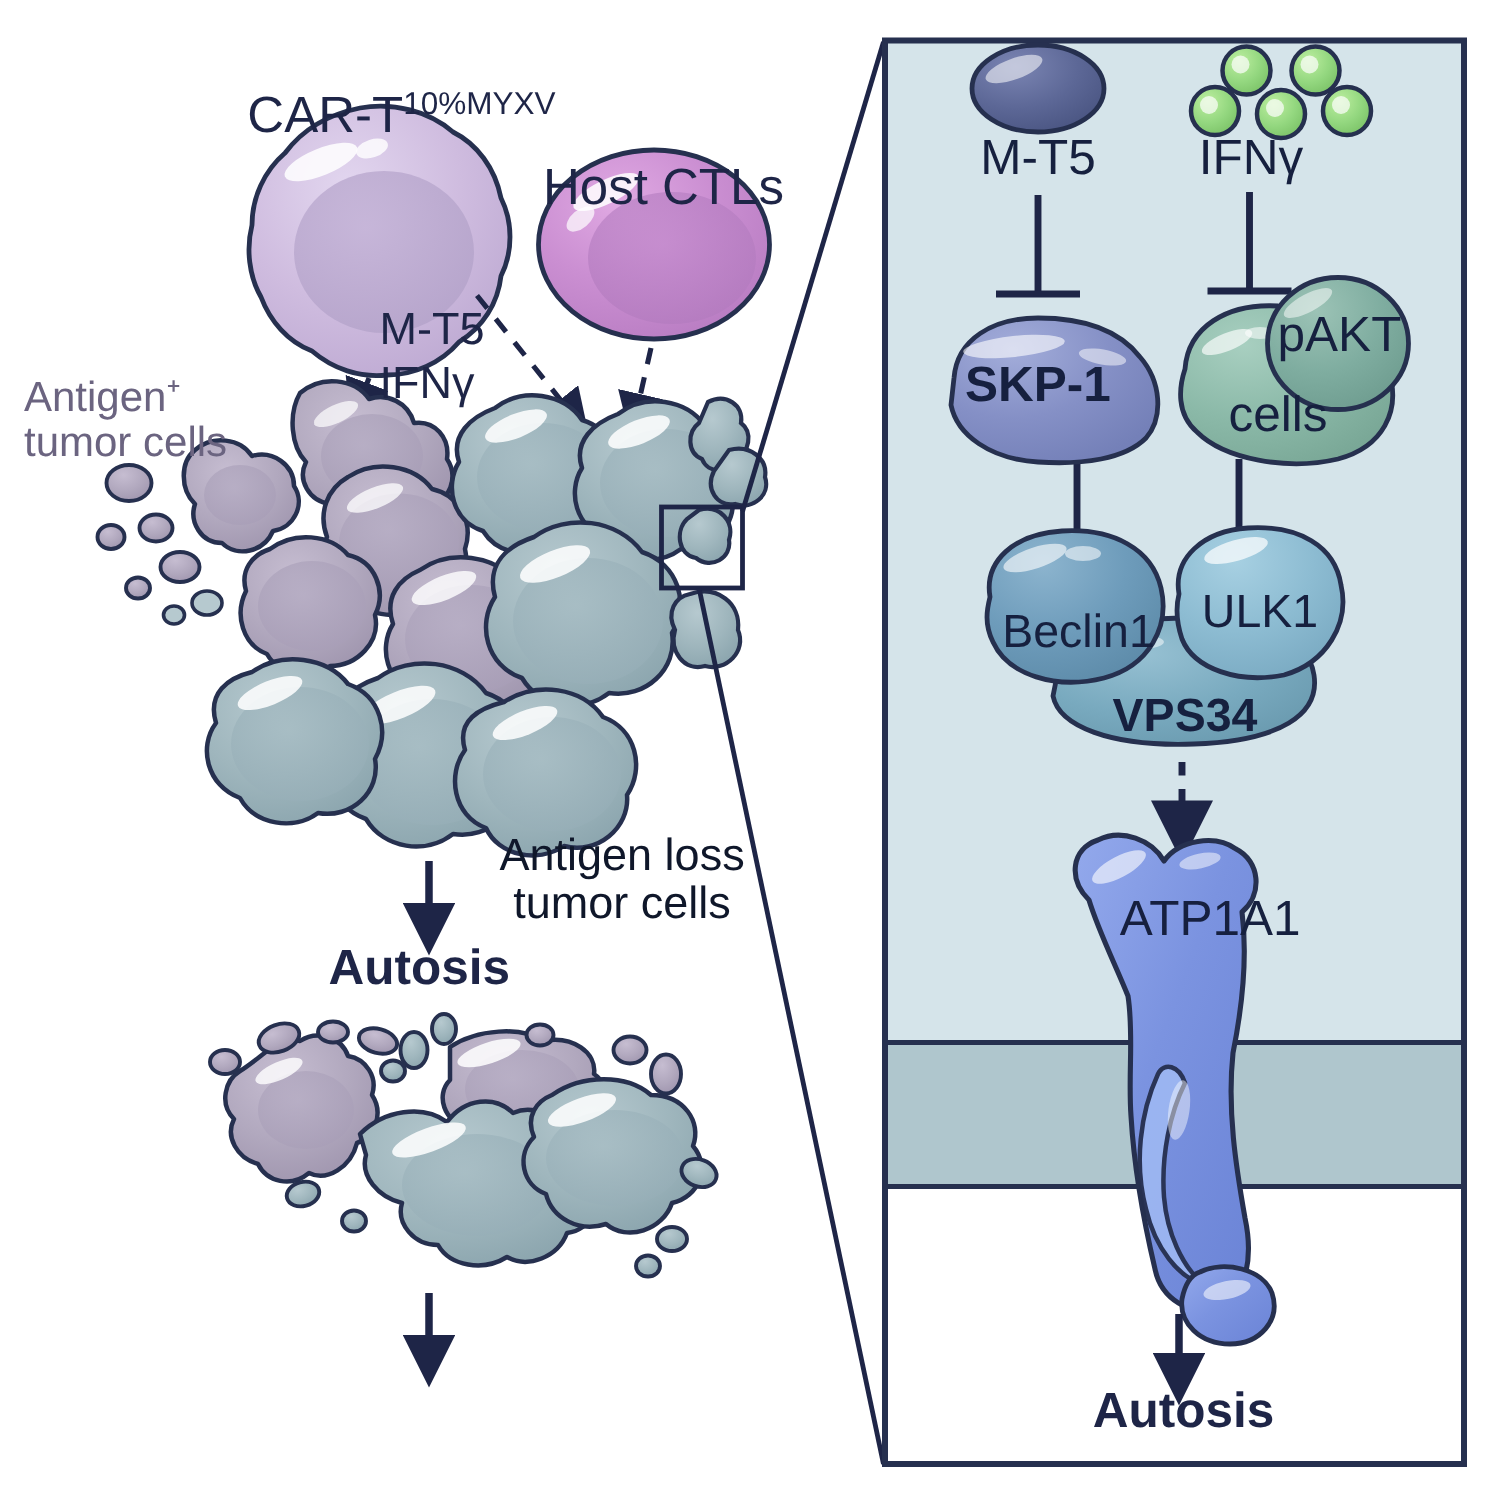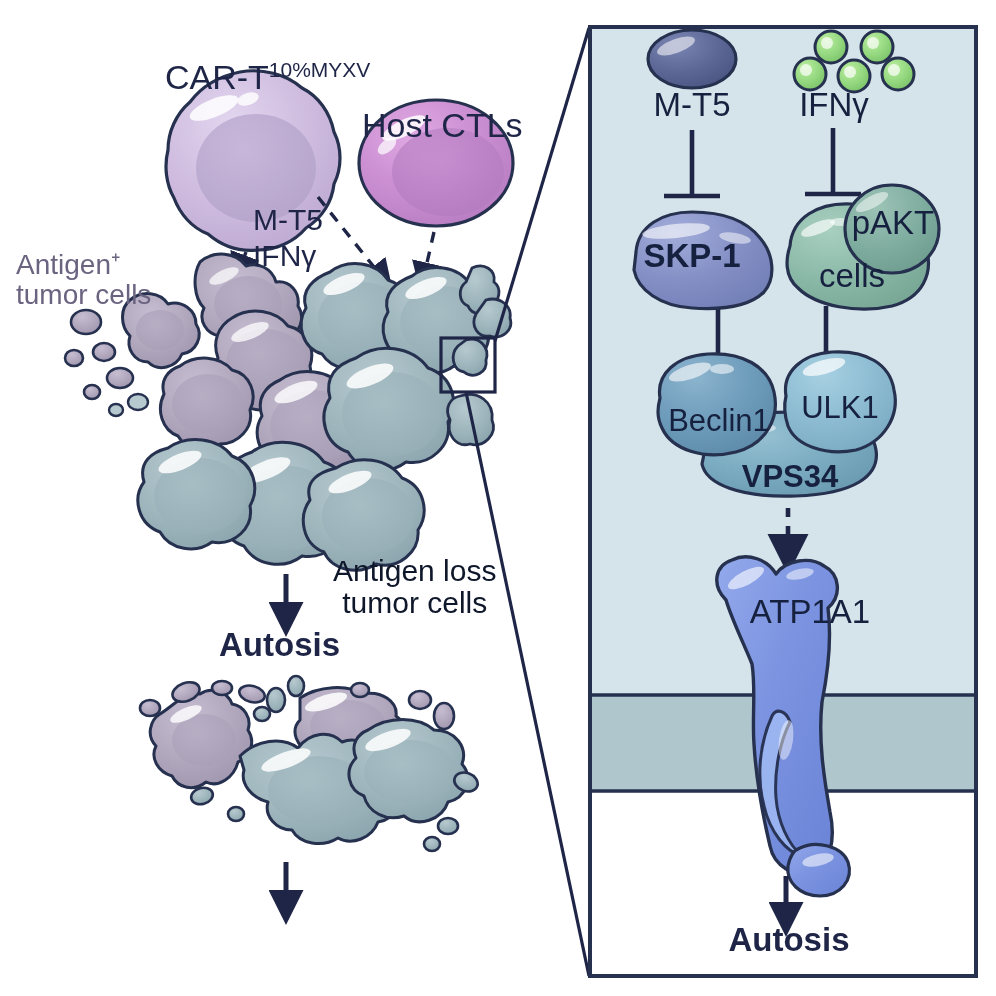--- a/index.html
+++ b/index.html
@@ -455,17 +455,17 @@
 <div class="lbl t-prot" style="left:843px; top:206px; width:100px;">pAKT</div>
 
 <div class="lbl t-prot" style="left:799px; top:259px; width:106px;">cells</div>
 
 <div class="lbl t-prot-sm" style="left:655px; top:392px; width:128px;margin-top:13px;">Beclin1</div>
 
 <div class="lbl t-prot-sm" style="left:790px; top:392px; width:100px;">ULK1</div>
 
 <div class="lbl t-prot-sm" style="left:727px; top:461px; width:126px;font-weight:bold;">VPS34</div>
 
-<div class="lbl t-prot" style="left:730px; top:595px; width:160px;">ATP1A1</div>
+<div class="lbl t-prot" style="left:707px; top:595px; width:160px;text-align:right;">ATP1A1</div>
 
 <div class="lbl t-panel-bold" style="left:716px; top:923px; width:146px;">Autosis</div>
 
 </div>
 
 </body></html>

